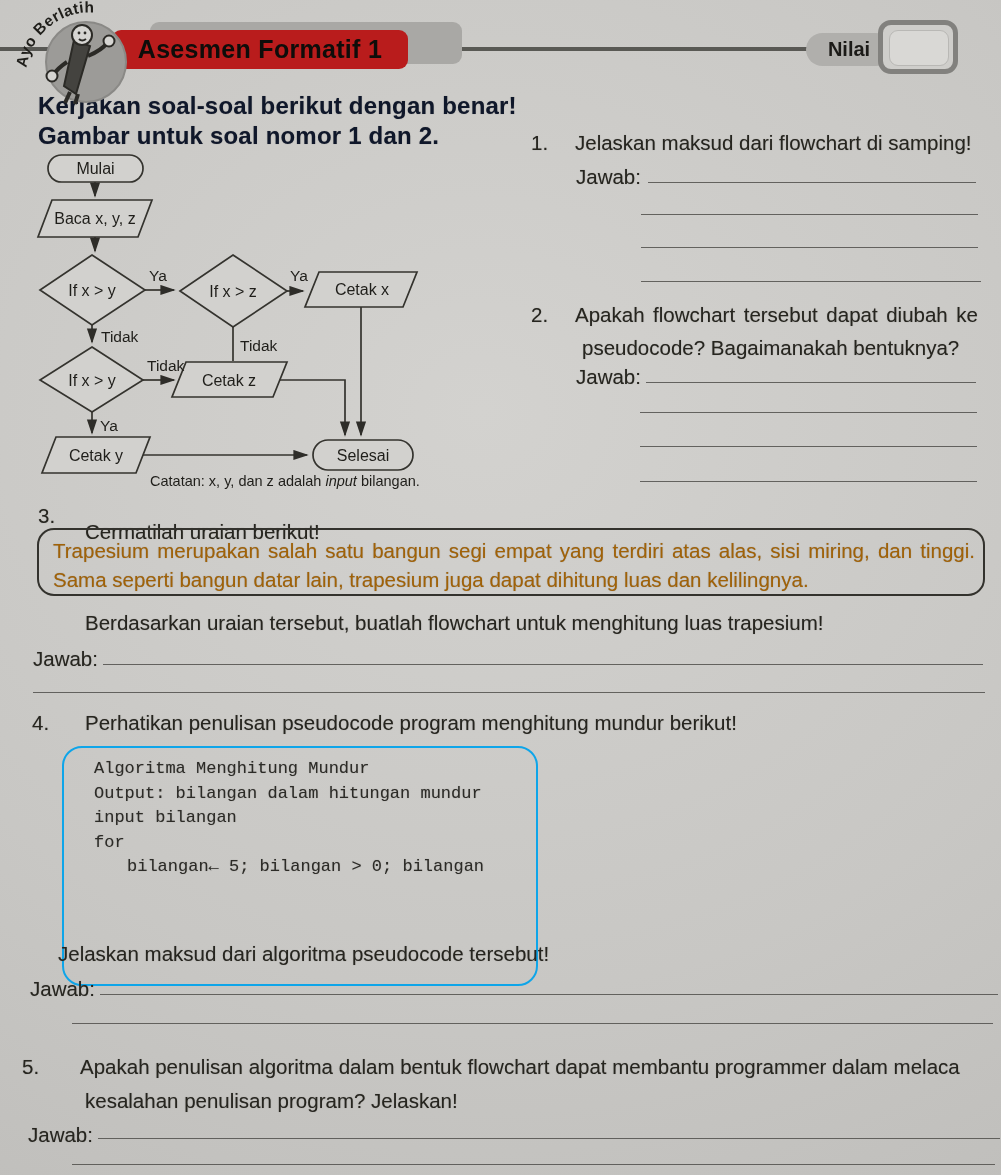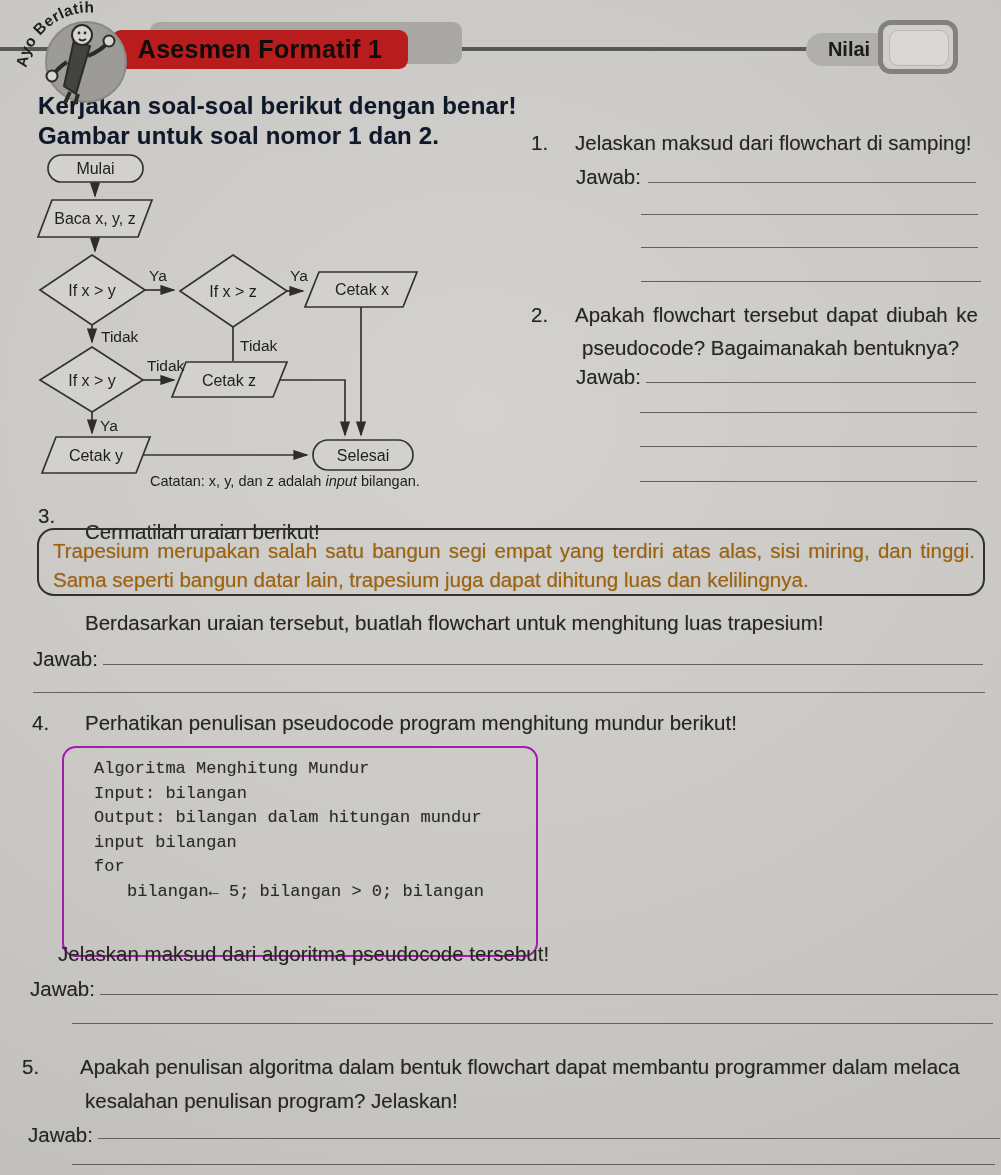--- a/index.html
+++ b/index.html
@@ -18,21 +18,21 @@
   .rule{position:absolute;left:0;top:47px;width:884px;height:3.5px;background:#403f3b;opacity:.82;z-index:1;}
   .banner-light{position:absolute;left:150px;top:22px;width:312px;height:42px;border-radius:9px;background:#a9a8a5;z-index:2;}
   .banner-dark{position:absolute;left:112px;top:30px;width:296px;height:39px;border-radius:9px;background:#b91c1c;z-index:3;
     display:flex;align-items:center;justify-content:center;font-size:25px;font-weight:700;color:#0e0d0a;letter-spacing:.3px;}
   .score-pill{position:absolute;left:806px;top:33px;width:86px;height:33px;border-radius:17px;background:#b0afac;z-index:2;
     display:flex;align-items:center;justify-content:center;font-size:20px;font-weight:700;color:#1b1a17;}
   .score-box{position:absolute;left:878px;top:20px;width:80px;height:54px;border:5px solid #82817e;border-radius:13px;background:#cfcecb;z-index:2;box-sizing:border-box;}
   .score-box-inner{position:absolute;left:6px;top:5px;width:58px;height:34px;border-radius:9px;background:#d9d8d5;border:1px solid #b9b8b5;}
   .desc-box{position:absolute;left:37px;top:528px;width:948px;height:68px;border:2px solid #33322d;border-radius:17px;box-sizing:border-box;}
   .desc-text{position:absolute;left:53px;top:536px;width:922px;font-size:20.5px;line-height:29px;text-align:justify;color:#a16207;text-shadow:0 0 1px rgba(60,58,54,.38);}
-  .code-box{position:absolute;left:62px;top:746px;width:476px;height:211px;border:2px solid #a21caf;border-radius:14px;box-sizing:border-box;}
+  .code-box{position:absolute;left:62px;top:746px;width:476px;height:240px;border:2px solid #0ea5e9;border-radius:20px;box-sizing:border-box;}
   .code-line{font-family:"Liberation Mono","DejaVu Sans Mono",monospace;font-size:17px;line-height:24.5px;color:#2c2b27;white-space:pre;text-shadow:0 0 1px rgba(60,58,54,.35);}
   .code-wrap{position:absolute;left:30px;top:9px;}
   .code-indent{padding-left:33px;}
   .justify-line{text-align:justify;text-align-last:justify;}
   .nowrap{white-space:nowrap;}
   svg text{font-family:"Liberation Sans",sans-serif;fill:#1f1e1a;}
   .fc-shape{fill:#d2d1ce;stroke:#34332e;stroke-width:1.7;}
   .fc-line{stroke:#34332e;stroke-width:1.7;fill:none;}
 </style>
 </head>
@@ -159,21 +159,20 @@
 <div class="txt q" style="left:85px;top:610px;width:900px;">Berdasarkan uraian tersebut, buatlah flowchart untuk menghitung luas trapesium!</div>
 <div class="txt q" style="left:33px;top:646px;">Jawab:</div>
 <div class="ans-line" style="left:103px;top:664px;width:880px;"></div>
 <div class="ans-line" style="left:33px;top:692px;width:952px;"></div>
 
 <div class="txt q" style="left:32px;top:710px;">4.</div>
 <div class="txt q" style="left:85px;top:710px;width:760px;">Perhatikan penulisan pseudocode program menghitung mundur berikut!</div>
 <div class="code-box">
   <div class="code-wrap">
     <div class="code-line">Algoritma Menghitung Mundur</div>
-    <div class="code-line">Input: bilangan</div>
     <div class="code-line">Output: bilangan dalam hitungan mundur</div>
     <div class="code-line">input bilangan</div>
     <div class="code-line">for</div>
     <div class="code-line code-indent">bilangan← 5; bilangan &gt; 0; bilangan</div>
   </div>
 </div>
 <div class="txt q" style="left:58px;top:941px;width:700px;">Jelaskan maksud dari algoritma pseudocode tersebut!</div>
 <div class="txt q" style="left:30px;top:976px;">Jawab:</div>
 <div class="ans-line" style="left:100px;top:994px;width:898px;"></div>
 <div class="ans-line" style="left:72px;top:1023px;width:921px;"></div>

